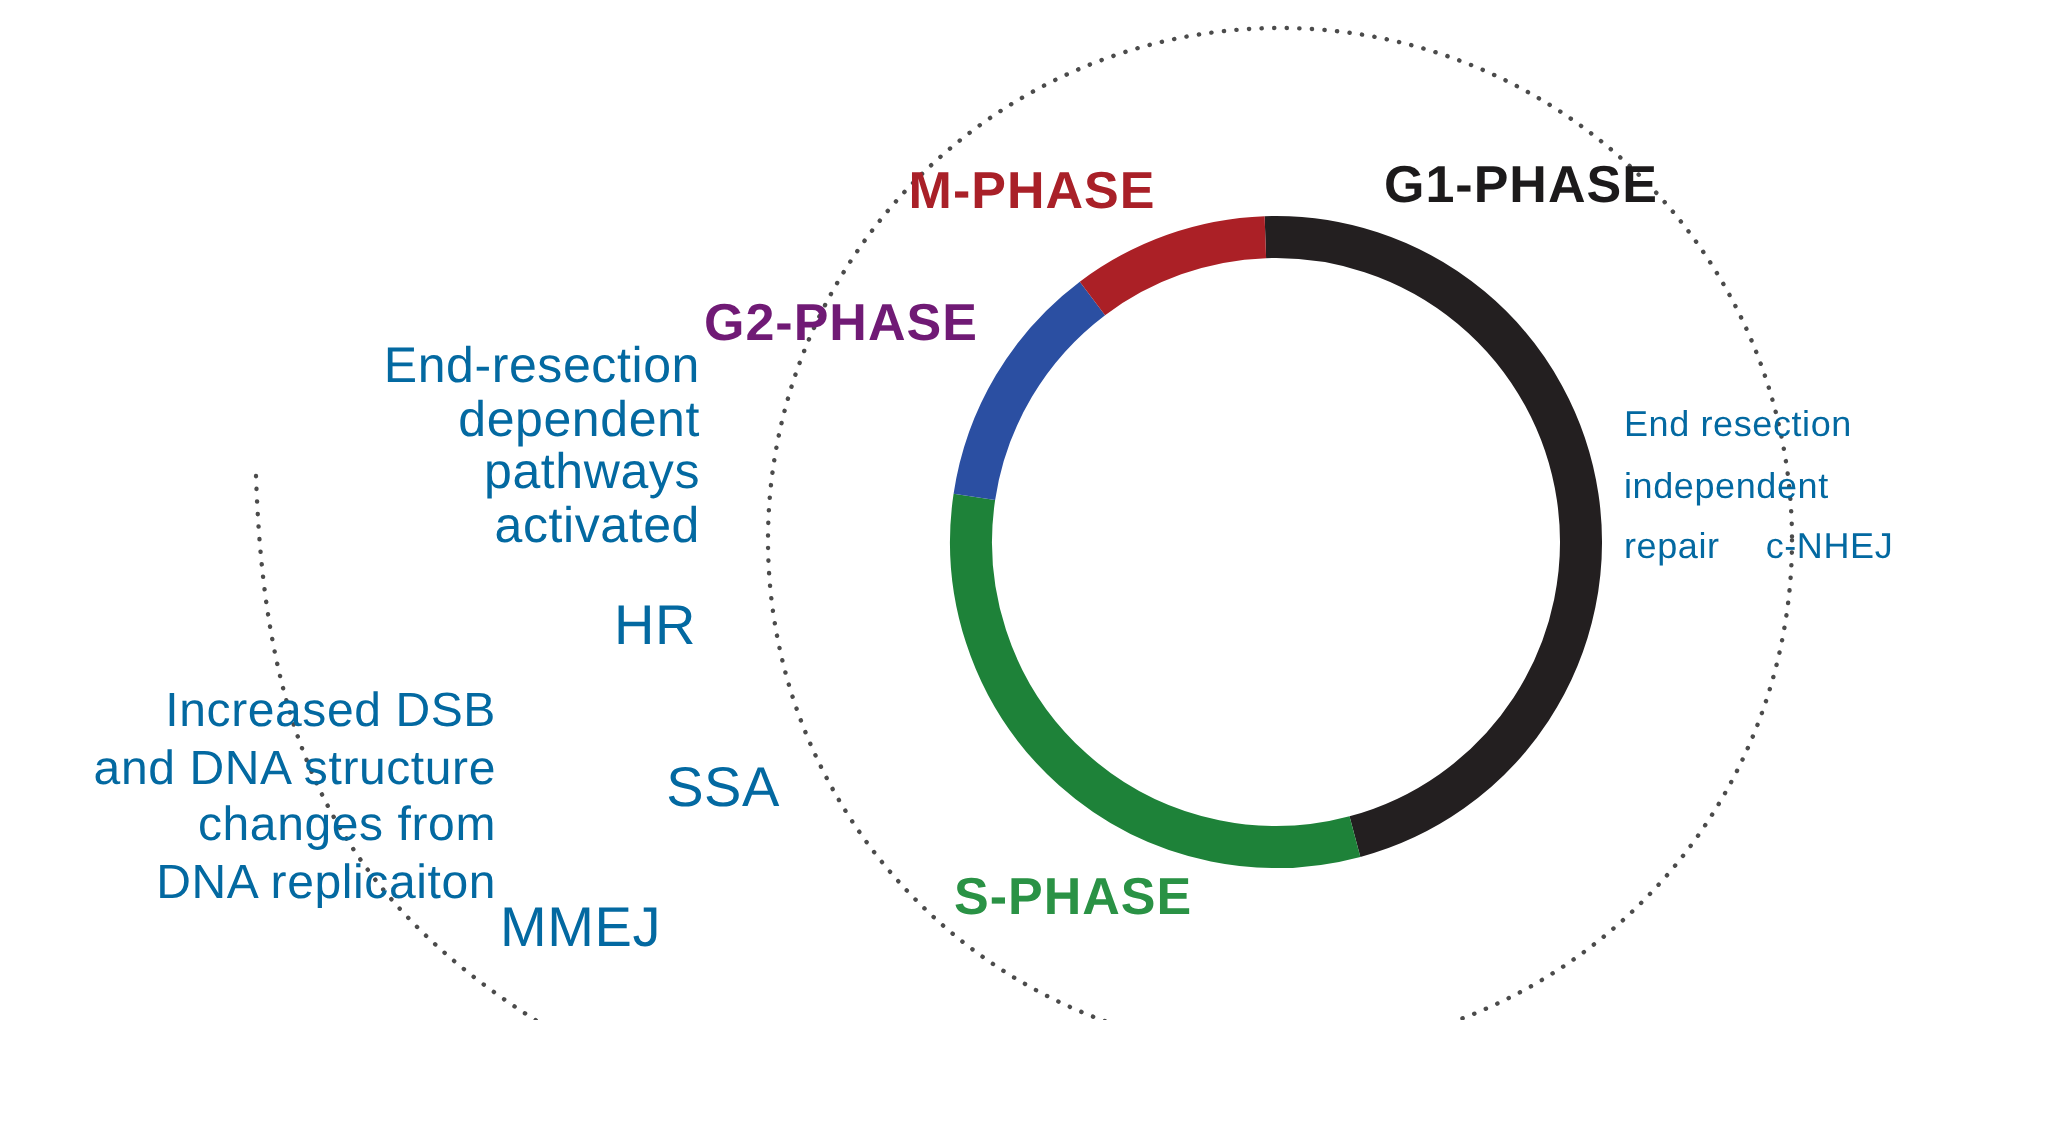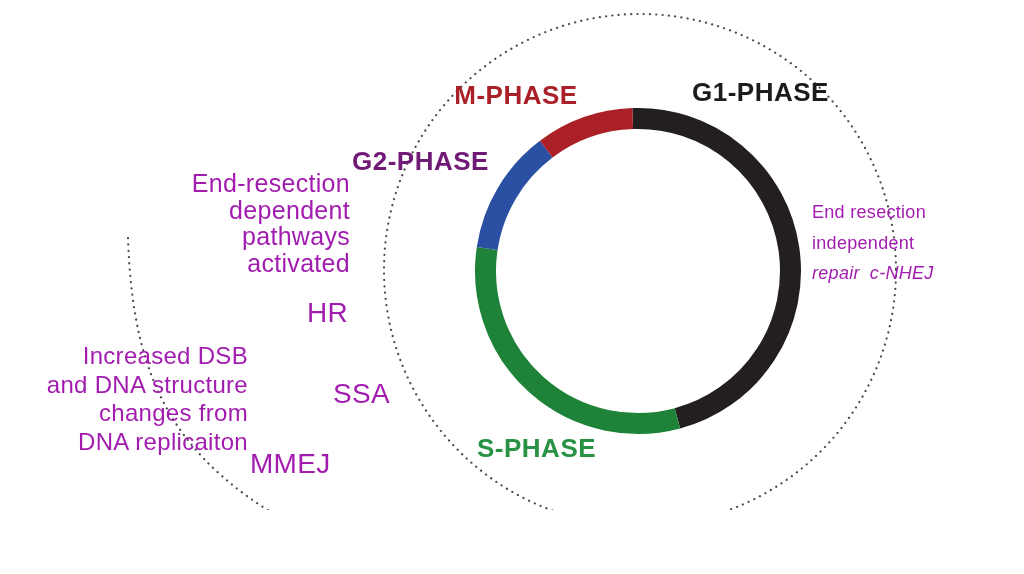--- a/index.html
+++ b/index.html
@@ -7,29 +7,29 @@
     position:relative;width:1024px;height:510px;background:#ffffff;
     overflow:hidden;font-family:"Liberation Sans",sans-serif;color:#1b1b1b;
   }
   .figure svg{position:absolute;left:0;top:0;}
   .lbl{position:absolute;white-space:nowrap;line-height:1;}
   .phase{font-size:26px;font-weight:700;letter-spacing:.5px;}
   .m-phase{left:450px;top:82px;width:132px;text-align:center;}
   .g1-phase{left:692px;top:79px;}
   .g2-phase{left:352px;top:148px;}
   .s-phase{left:477px;top:435px;}
-  .ann{position:absolute;font-size:24px;letter-spacing:.3px;color:#a21caf;}
+  .ann{position:absolute;font-size:24px;letter-spacing:.3px;color:#0369a1;}
   .ann .line{white-space:nowrap;}
   .left-block{left:130px;top:170px;width:220px;text-align:right;font-size:25px;line-height:26.5px;}
   .hr-lbl{left:248px;top:297px;width:100px;text-align:right;font-size:28px;}
   .dsb-block{left:6px;top:342px;width:242px;text-align:right;font-size:24px;line-height:28.5px;}
   .ssa-lbl{left:250px;top:378px;width:140px;text-align:right;font-size:28px;}
   .mmej-lbl{left:250px;top:448px;width:188px;font-size:28px;}
   .right-block{left:812px;top:197px;width:212px;text-align:left;font-size:18px;line-height:30.5px;}
-  .gap-row{display:flex;gap:10px;font-style:italic;}
+  .gap-row{display:flex;gap:23px;}
 </style>
 </head>
 <body>
 
 <div class="figure">
 
   <svg id="fig-svg" width="1024" height="574" viewBox="0 0 1024 574">
       <circle cx="640" cy="270" r="256" fill="none" stroke="#2b2b2b" stroke-width="2.2" stroke-dasharray="0.1 6.2" stroke-linecap="round" opacity="0.85"></circle>
       <path d="M 128 238 C 133 385 175 480 355 554" fill="none" stroke="#2b2b2b" stroke-width="2.2" stroke-dasharray="0.1 6.2" stroke-linecap="round" opacity="0.85"></path>
       <path d="M 28 562 Q 520 583 1020 556" fill="none" stroke="#2b2b2b" stroke-width="2.2" stroke-dasharray="0.1 6.2" stroke-linecap="round" opacity="0.35"></path>

